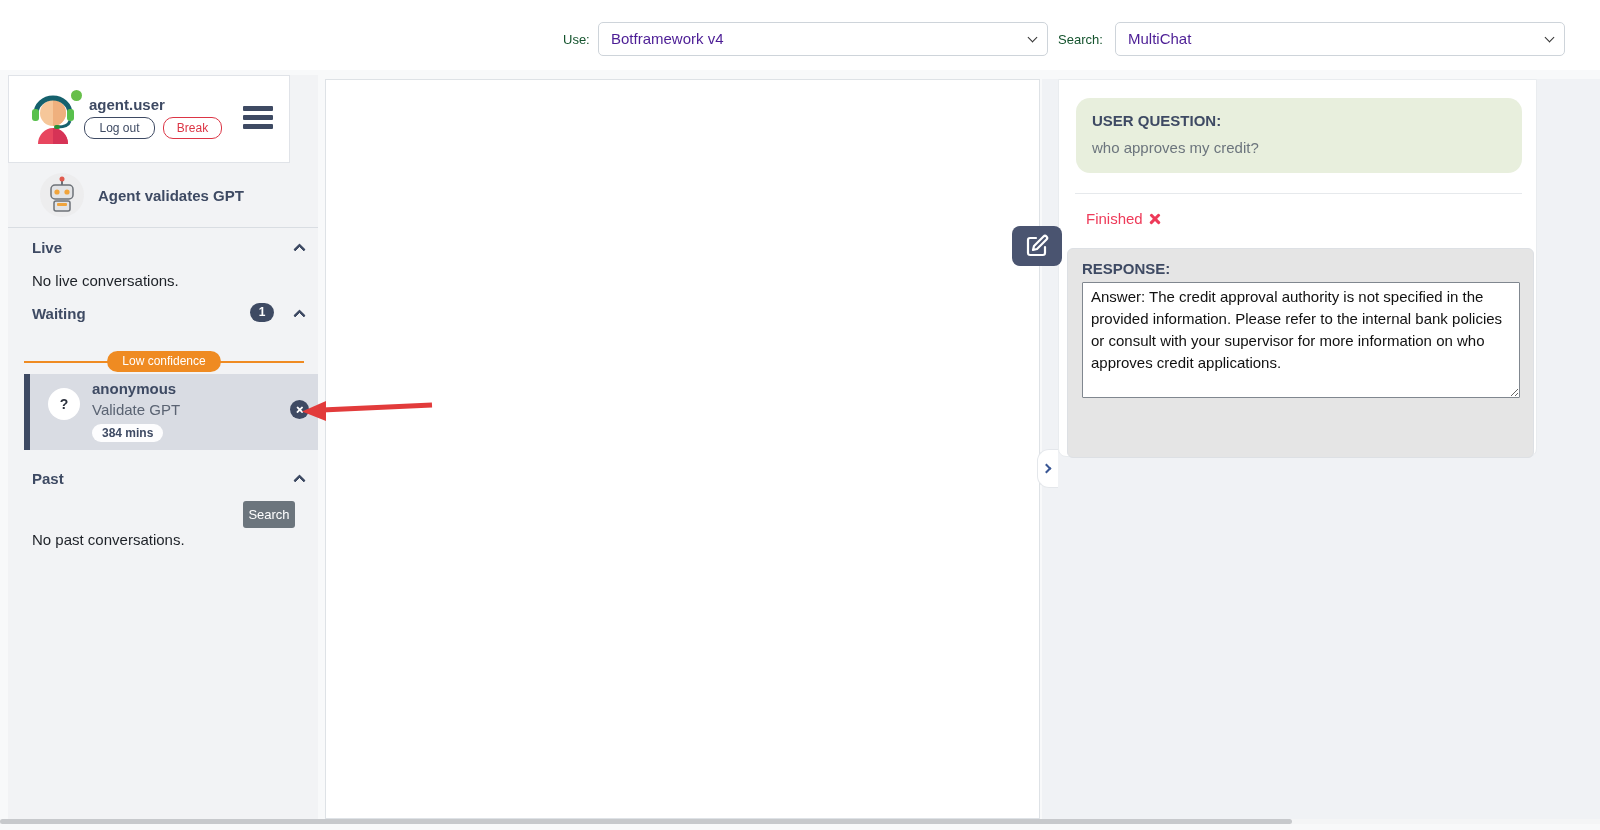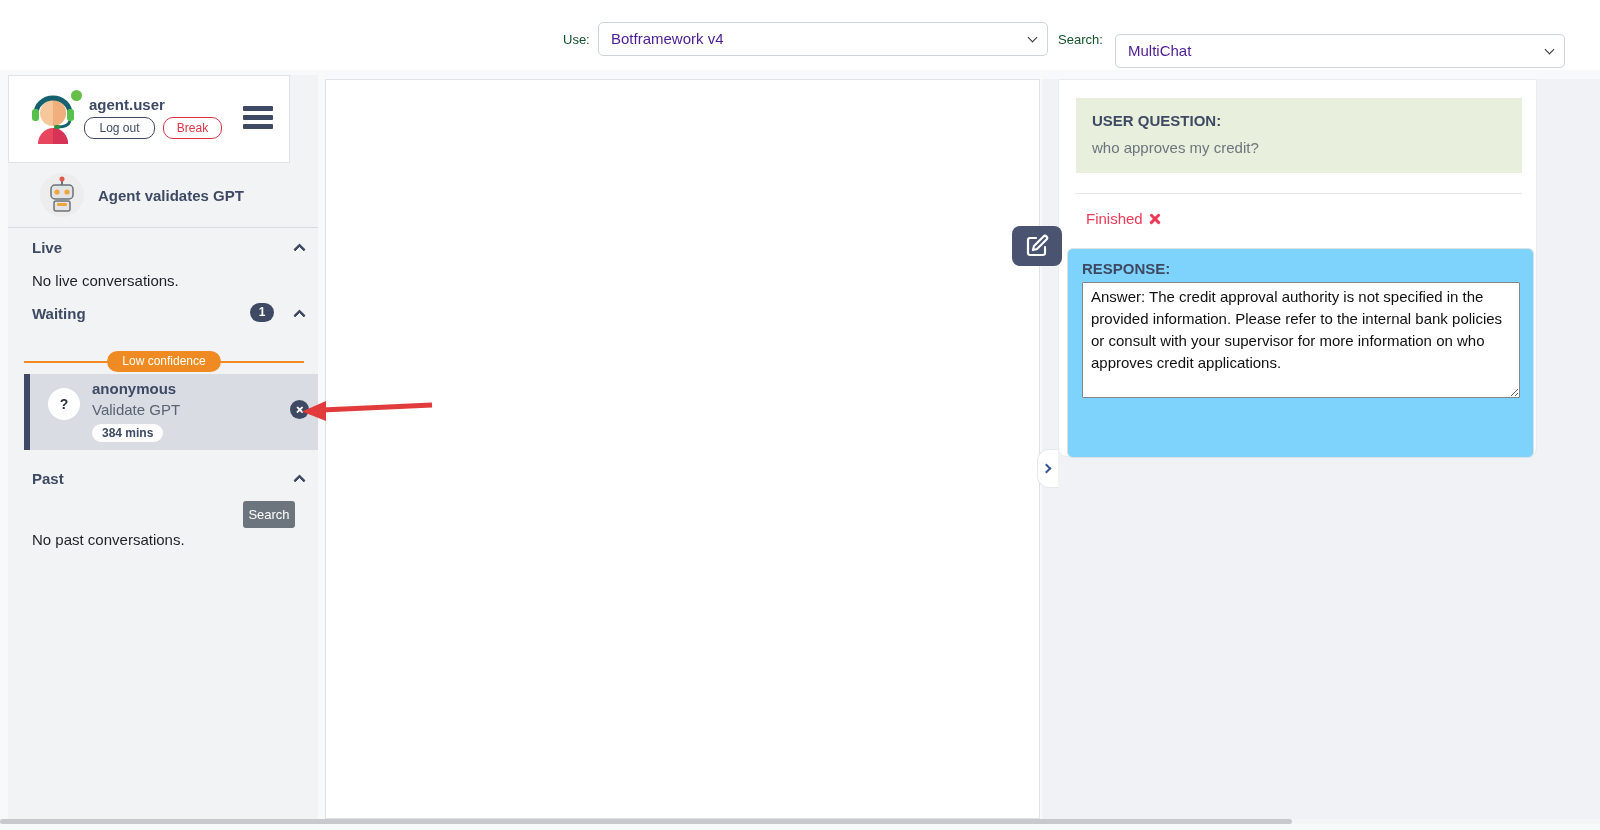--- a/index.html
+++ b/index.html
@@ -72,33 +72,33 @@
     border-radius:8px; cursor:pointer; display:flex; align-items:center; justify-content:center; z-index:5; }
 
   .expand-tab { position:absolute; left:1037px; top:449px; width:21px; height:39px; background:#fff;
     border:1px solid #e4e7eb; border-right:none; border-radius:12px 0 0 12px; cursor:pointer; z-index:4; }
   .expand-tab .chev-right { position:absolute; left:5px; top:15px; width:7px; height:7px;
     border:solid #3a5795; border-width:2.5px 2.5px 0 0; transform:rotate(45deg); }
 
   
   .right-card { position:absolute; left:1058px; top:79px; width:479px; height:378px; background:#fff;
     border:1px solid #e9ecef; border-radius:0 0 8px 8px; }
-  .q-box { position:absolute; left:17px; top:18px; width:446px; height:75px; background:#e8efdd; border-radius:0; }
+  .q-box { position:absolute; left:17px; top:18px; width:446px; height:75px; background:#e8efdd; border-radius:14px; }
   .q-label { position:absolute; left:16px; top:14px; font-size:15px; font-weight:bold; color:#3e4a63; }
   .q-text { position:absolute; left:16px; top:41px; font-size:15px; color:#6c757d; }
   .card-hr { position:absolute; left:16px; top:113px; width:447px; height:1px; background:#e6e9ec; }
   .status-line { position:absolute; left:27px; top:130px; font-size:15px; color:#ee3a59; display:flex; align-items:center; gap:6px; }
 
   .xmark { position:relative; display:inline-block; width:13px; height:13px; }
   .xmark i { position:absolute; left:50%; top:50%; width:13px; height:3.2px; background:currentColor; border-radius:1px; }
   .xmark i:first-child { transform:translate(-50%,-50%) rotate(45deg); }
   .xmark i:last-child  { transform:translate(-50%,-50%) rotate(-45deg); }
   .xmark-sm { transform:scale(0.62); }
 
-  .resp-card { position:absolute; left:8px; top:168px; width:467px; height:210px; background:#7dd3fc;
+  .resp-card { position:absolute; left:8px; top:168px; width:467px; height:210px; background:#e5e5e5;
     border:1px solid #dde0e4; border-radius:6px; }
   .resp-label { position:absolute; left:14px; top:11px; font-size:15px; font-weight:bold; color:#3e4a63; }
   .resp-textarea { position:absolute; left:14px; top:33px; width:438px; height:116px; background:#fff;
     border:1px solid #80878f; border-radius:1px; padding:3px 8px; font-family:"Liberation Sans",sans-serif;
     font-size:15px; line-height:22px; color:#111; resize:both; outline:none; }
 
   
   .annot-arrow { position:absolute; left:298px; top:394px; width:142px; height:32px; z-index:9; pointer-events:none; }
 
   
@@ -110,21 +110,21 @@
 
 <div class="topbar">
   <span class="top-label" style="left:563px;">Use:</span>
   <div class="sel-wrap" style="left:598px; width:450px;">
     <select>
       <option>Botframework v4</option>
     </select>
     <span class="sel-chev"></span>
   </div>
   <span class="top-label" style="left:1058px;">Search:</span>
-  <div class="sel-wrap" style="left:1115px; width:450px;margin-top:12px;">
+  <div class="sel-wrap" style="left:1115px; width:450px;">
     <select>
       <option>MultiChat</option>
     </select>
     <span class="sel-chev"></span>
   </div>
 </div>
 
 <div class="right-region"></div>
 
 <div class="sidebar">

